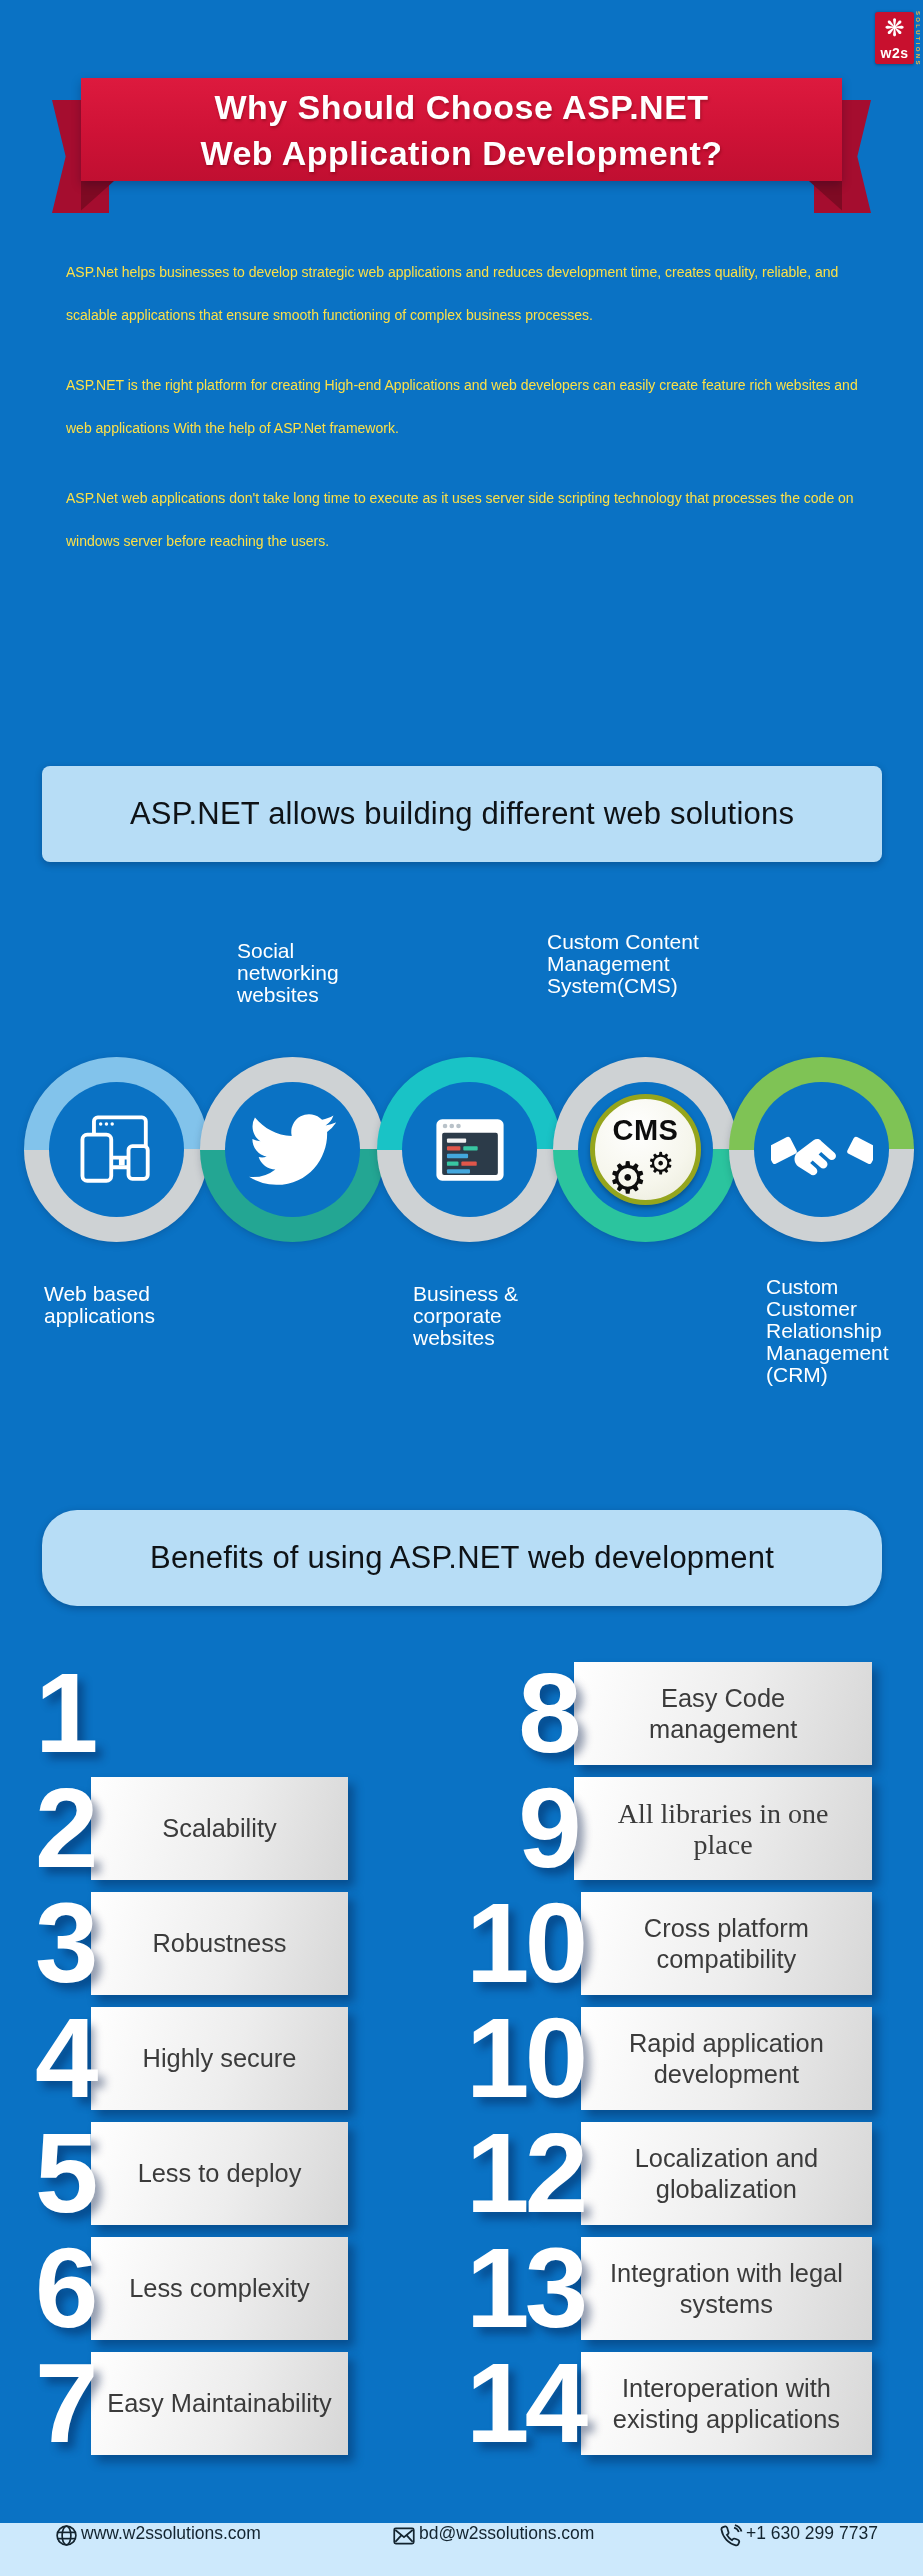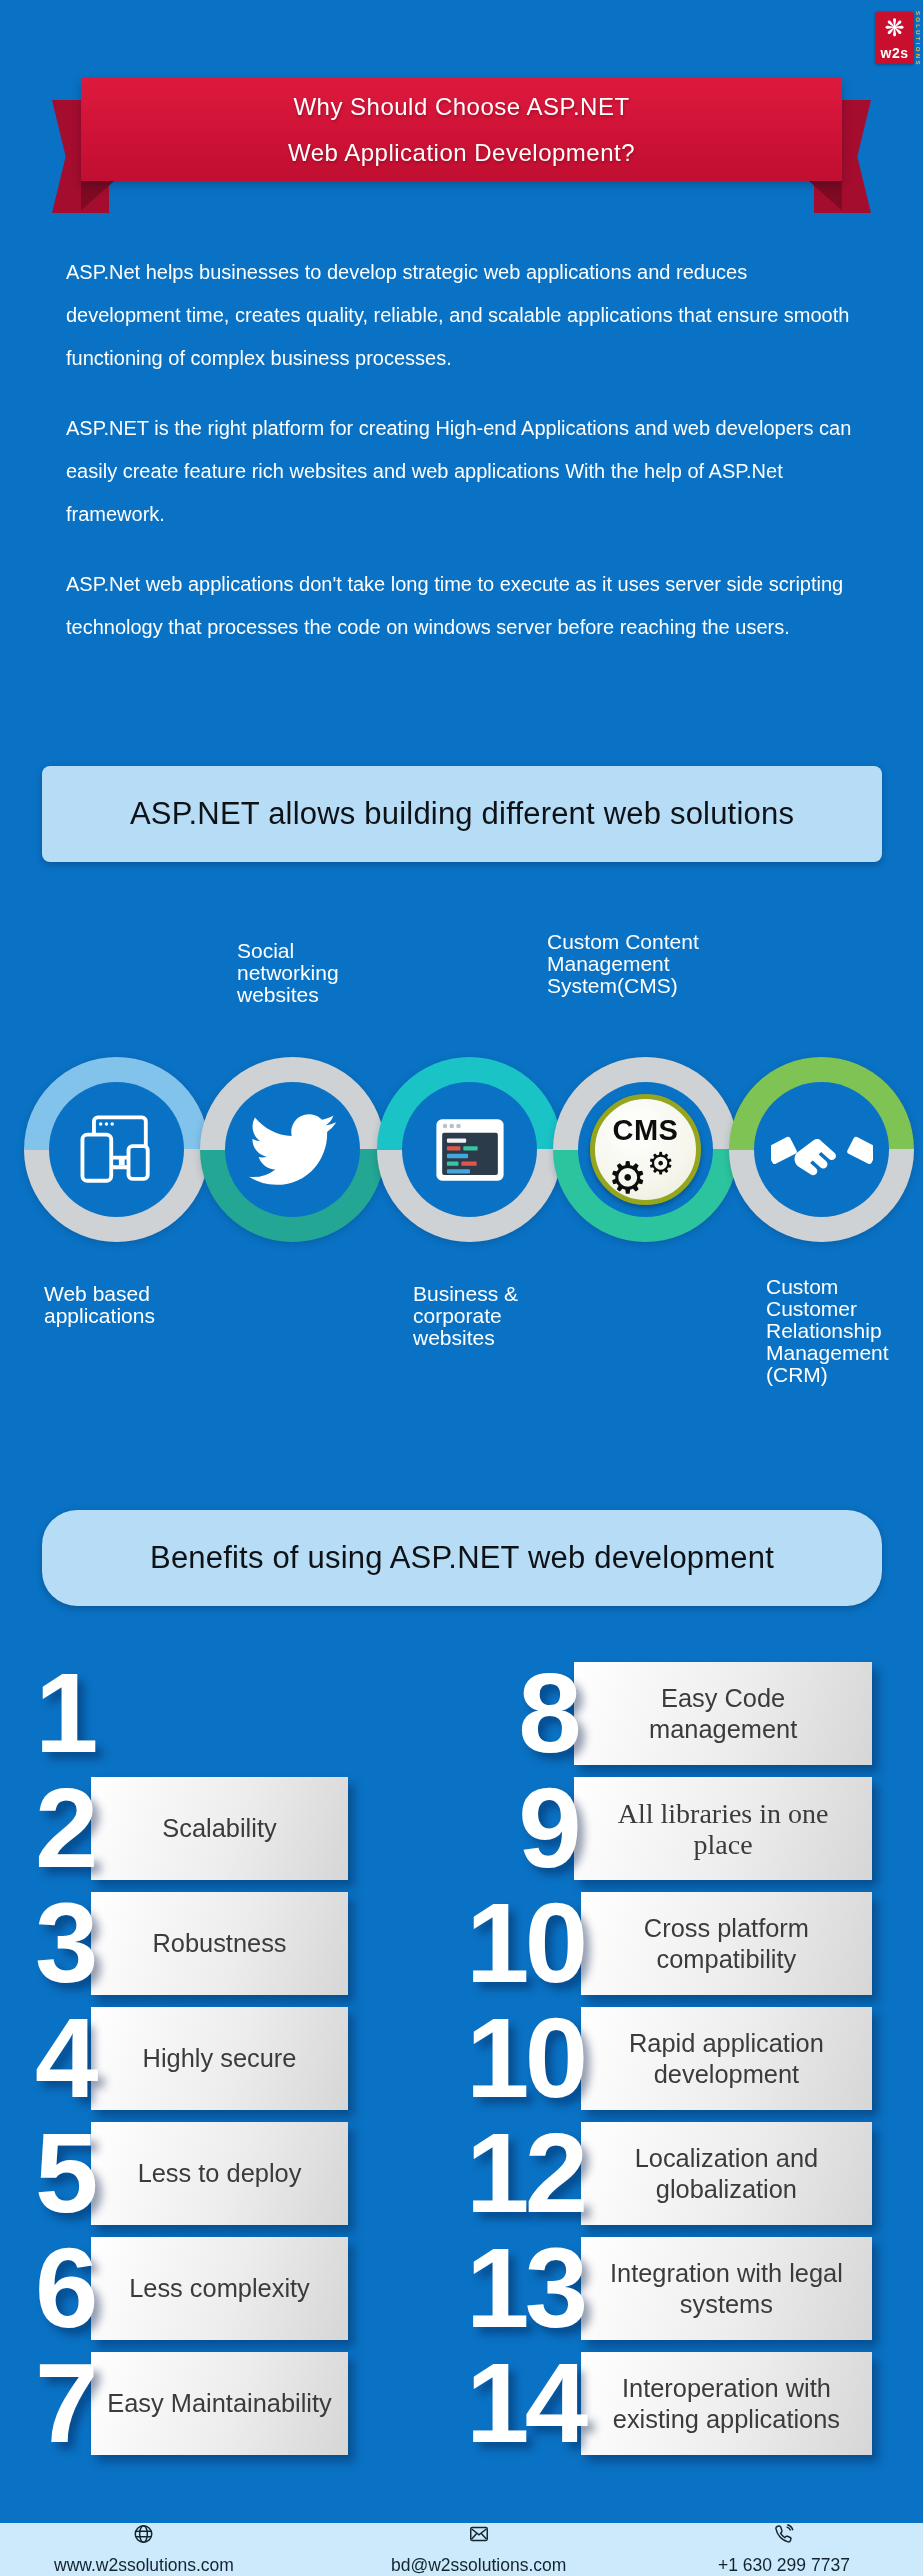--- a/index.html
+++ b/index.html
@@ -33,27 +33,27 @@
   .ribbon-fold { position:absolute; top:181px; width:33px; height:29.5px; background:#7e0a23; }
   .ribbon-fold.left  { left:81px;  clip-path:polygon(0 0, 100% 0, 0 100%); }
   .ribbon-fold.right { left:809px; clip-path:polygon(0 0, 100% 0, 100% 100%); }
   .ribbon-band {
     position:absolute; left:81px; top:78px; width:761px; height:103px;
     background:linear-gradient(180deg,#dd1a3e 0%,#ce1236 55%,#c00f31 100%);
     display:flex; flex-direction:column; align-items:center; justify-content:center;
     box-shadow:0 3.7px 9.2px rgba(0,0,30,.25);
   }
   .ribbon-band .line {
-    color:#fff; font-weight:normal; font-size:24px; line-height:46px; letter-spacing:0.5px;
+    color:#fff; font-weight:bold; font-size:34px; line-height:46px; letter-spacing:0.5px;
     text-shadow:0.9px 1.8px 2.8px rgba(80,0,10,.35);
   }
 
   
-  .intro { position:absolute; top:251px; left:66px; width:792px; color:#ffffff;
-    font-size:20px; line-height:43px; }
+  .intro { position:absolute; top:251px; left:66px; width:792px; color:#fde047;
+    font-size:14px; line-height:43px; }
   .intro p { margin:0 0 27px 0; }
 
   
   .sec-pill {
     position:absolute; left:42px; width:840px; height:96px;
     background:#b7ddf6; border-radius:35px;
     display:flex; align-items:center; justify-content:center;
     color:#0e1216; font-size:31px; letter-spacing:0.2px;
     box-shadow:0 2.8px 7.4px rgba(0,10,40,.25);
   }
@@ -104,22 +104,22 @@
     display:flex; align-items:center; justify-content:center; text-align:center;
     background:linear-gradient(108deg,#ffffff 0%,#ededed 55%,#d6d6d6 100%);
     color:#3b3b3b; font-size:25.4px; line-height:31px;
     box-shadow:5.5px 6.5px 9.2px rgba(0,20,60,.38);
   }
   .col-right .b-row:nth-child(2) .b-box { font-family:"Liberation Serif", serif; font-size:28px; }
 
   
   .footer { position:absolute; left:0; top:2523px; width:923px; height:53px;
     background:#cde9fc; }
-  .f-item { position:absolute; top:0; height:53px; display:flex; align-items:center; gap:10px;
-    color:#13242f; font-size:17.5px;flex-direction:column; }
+  .f-item { position:absolute; top:0; height:53px; display:flex; align-items:flex-start; gap:2px;
+    color:#13242f; font-size:17.5px; }
   .f-web   { left:54px; }
   .f-mail  { left:391px; }
   .f-phone { left:718px; }
   .f-item svg { display:block; }
 </style>
 </head>
 <body>
 
 <div class="page">
 

